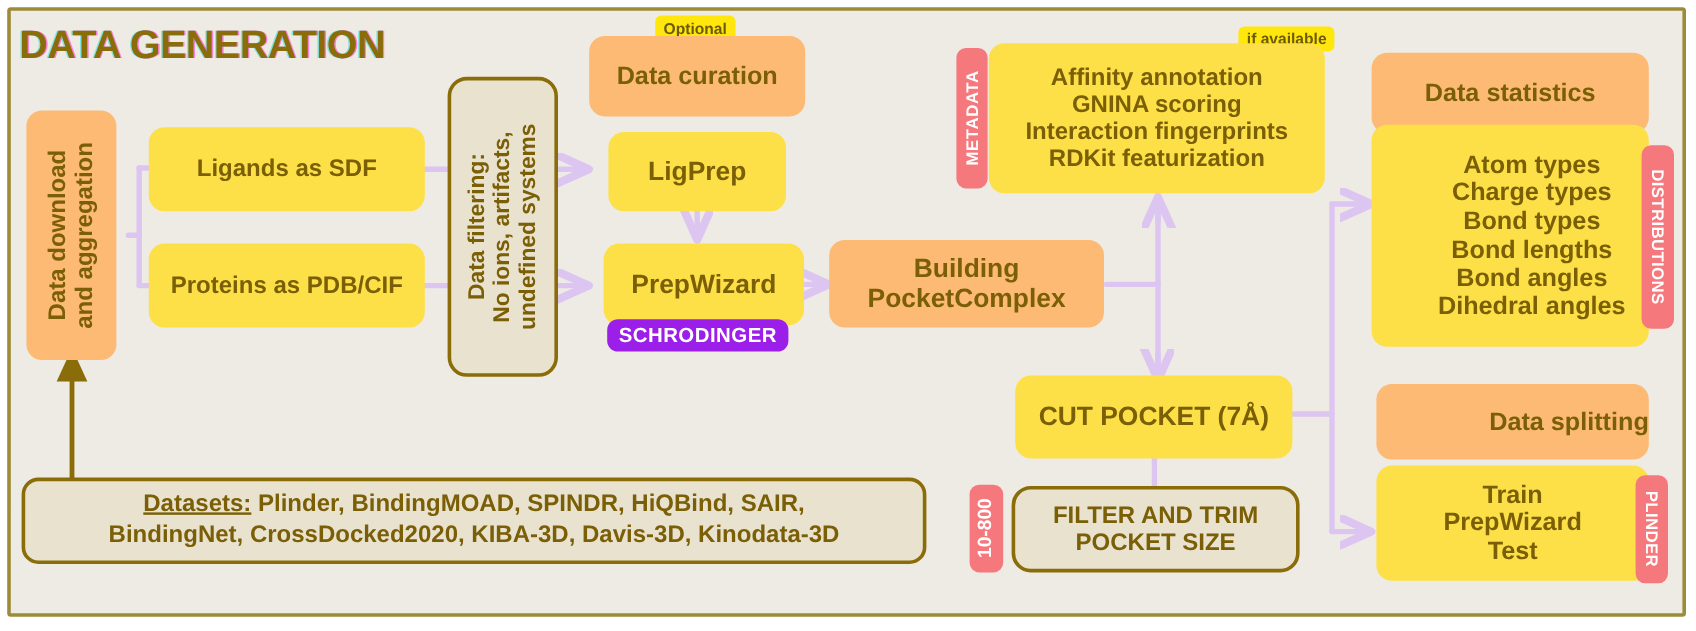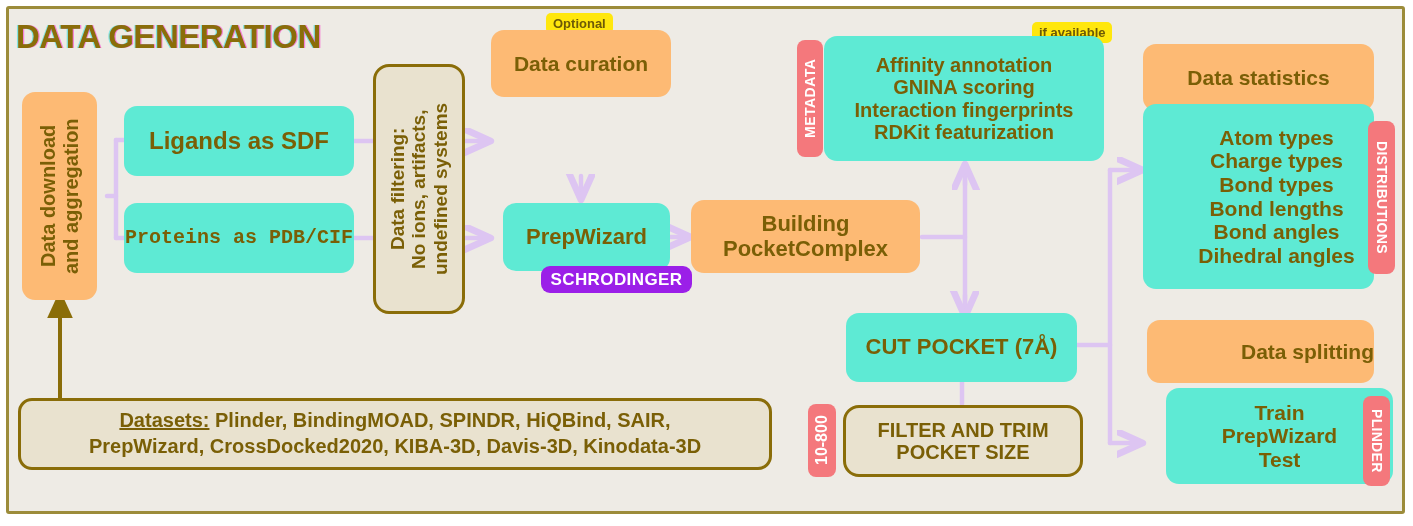--- a/index.html
+++ b/index.html
@@ -42,21 +42,21 @@
     display:flex;
     align-items:center;
     justify-content:center;
     text-align:center;
     border-radius:13px;
     color:#7a5f06;
     font-weight:bold;
     line-height:1.12;
   }
   .olive{background:#fdba74;}
-  .lav{background:#5eead4;}
+  .lav{background:#fde047;}
   .cream{
     background:#e9e2cf;
     border:3px solid #8a6d09;
     border-radius:16px;
   }
 
   .vert{
     writing-mode:vertical-rl;
     transform:rotate(180deg);
   }
@@ -68,21 +68,21 @@
     display:flex;
     align-items:center;
     justify-content:center;
     font-weight:bold;
     border-radius:6px;
     line-height:1;
     white-space:nowrap;
   }
   .pill-yellow{background:#ffe70d;color:#6d5a07;font-size:13px;padding:0 7px;border-radius:5px;}
   .pill-salmon{background:#f4787c;color:#ffffff;border-radius:8px;}
-  .pill-purple{background:#9b1fe8;color:#ffffff;font-size:17px;border-radius:9px;letter-spacing:.4px;margin-left:35px;}
+  .pill-purple{background:#9b1fe8;color:#ffffff;font-size:17px;border-radius:9px;letter-spacing:.4px;}
 
   .rot-cw{writing-mode:vertical-rl;}              
   .rot-ccw{writing-mode:vertical-rl;transform:rotate(180deg);}
   svg.arrowlayer{position:absolute;left:0;top:0;width:1413px;height:526px;overflow:visible;pointer-events:none;}
 
   .u{ text-decoration:underline; }
 </style>
 </head>
 <body>
 
@@ -137,42 +137,45 @@
     </g>
   </svg>
 
   <div class="title">DATA GENERATION</div>
 
   <div class="box olive vert" style="left:22px;top:92px;width:75px;height:208px;font-size:20px;">
     <span style="white-space:pre-line;">Data download
 and aggregation</span>
   </div>
 
-  <div class="box lav" style="left:124px;top:106px;width:230px;height:70px;font-size:24px;">
+  <div class="box lav" style="left:124px;top:106px;width:230px;height:70px;font-size:20px;">
     <span>Ligands as SDF</span>
   </div>
 
-  <div class="box lav" style="left:124px;top:203px;width:230px;height:70px;font-size:20px;font-family:Liberation Mono, monospace;">
+  <div class="box lav" style="left:124px;top:203px;width:230px;height:70px;font-size:20px;">
     <span>Proteins as PDB/CIF</span>
   </div>
 
   <div class="box cream vert" style="left:373px;top:64px;width:92px;height:250px;font-size:19px;">
     <span style="white-space:pre-line;">Data filtering:
 No ions, artifacts,
 undefined systems</span>
   </div>
 
   <div class="pill pill-yellow" style="left:546px;top:13px;height:21px;">
     <span>Optional</span>
   </div>
 
   <div class="box olive" style="left:491px;top:30px;width:180px;height:67px;font-size:21px;">
     <span>Data curation</span>
   </div>
 
+  <div class="box lav" style="left:507px;top:110px;width:148px;height:66px;font-size:22px;">
+    <span>LigPrep</span>
+  </div>
 
   <div class="box lav" style="left:503px;top:203px;width:167px;height:68px;font-size:22px;">
     <span>PrepWizard</span>
   </div>
 
   <div class="pill pill-purple" style="left:506px;top:266px;width:151px;height:27px;">
     <span>SCHRODINGER</span>
   </div>
 
   <div class="box olive" style="left:691px;top:200px;width:229px;height:73px;font-size:22px;">
@@ -222,32 +225,32 @@
   </div>
 
   <div class="pill pill-salmon rot-cw" style="left:1368px;top:121px;width:27px;height:153px;font-size:14px;letter-spacing:.3px;">
     <span>DISTRIBUTIONS</span>
   </div>
 
   <div class="box olive" style="left:1147px;top:320px;width:227px;height:63px;font-size:21px;justify-content:flex-end;">
     <span>Data splitting</span>
   </div>
 
-  <div class="box lav" style="left:1147px;top:388px;width:227px;height:96px;font-size:21px;flex-direction:column;margin-left:19px;">
+  <div class="box lav" style="left:1147px;top:388px;width:227px;height:96px;font-size:21px;flex-direction:column;">
     <span>Train</span>
     <span>PrepWizard</span>
     <span>Test</span>
   </div>
 
   <div class="pill pill-salmon rot-cw" style="left:1363px;top:396px;width:27px;height:90px;font-size:14px;letter-spacing:.3px;">
     <span>PLINDER</span>
   </div>
 
   <div class="box cream" style="left:18px;top:398px;width:754px;height:72px;font-size:20px;border-radius:14px;">
     <div style="display:block;line-height:1.28;">
       <div>
         <span class="u">Datasets:</span><span> Plinder, BindingMOAD, SPINDR, HiQBind, SAIR,</span>
       </div>
-      <div>PrepWizard, CrossDocked2020, KIBA-3D, Davis-3D, Kinodata-3D</div>
+      <div>BindingNet, CrossDocked2020, KIBA-3D, Davis-3D, Kinodata-3D</div>
     </div>
   </div>
 
 </div>
 
 </body></html>

